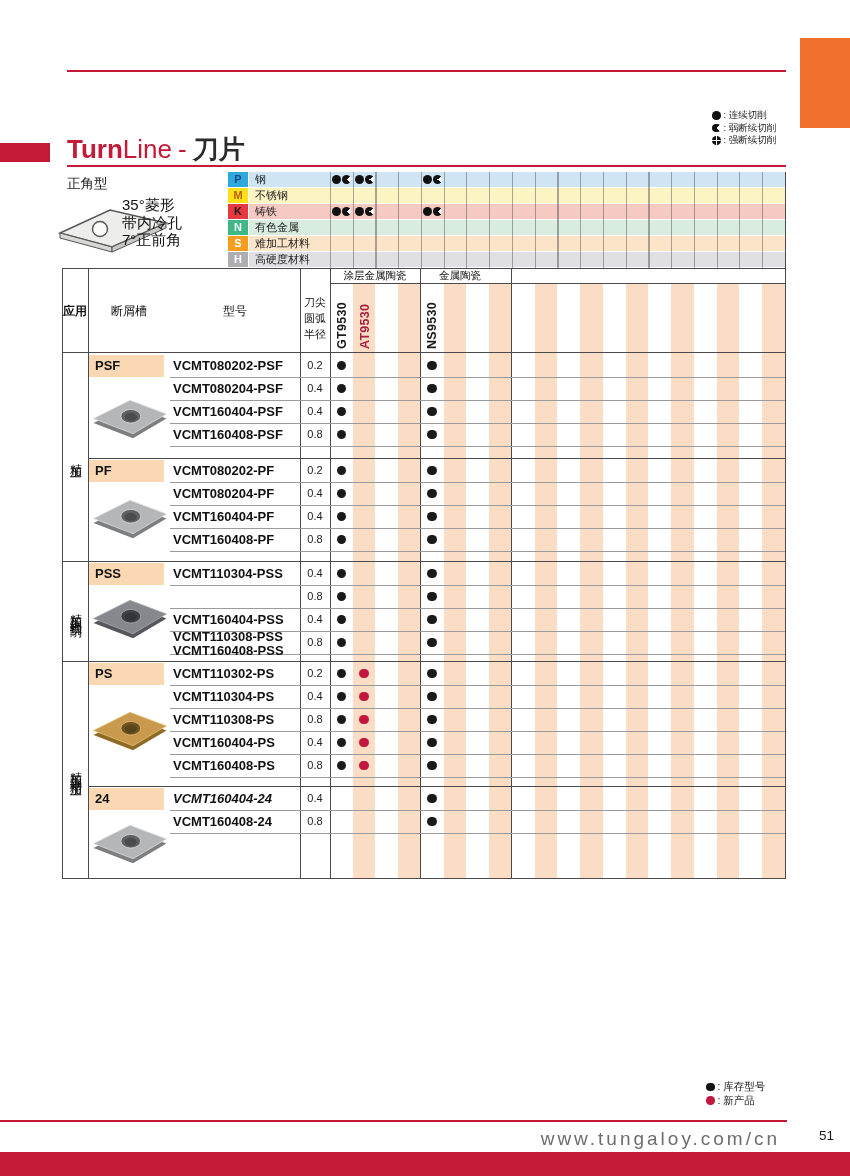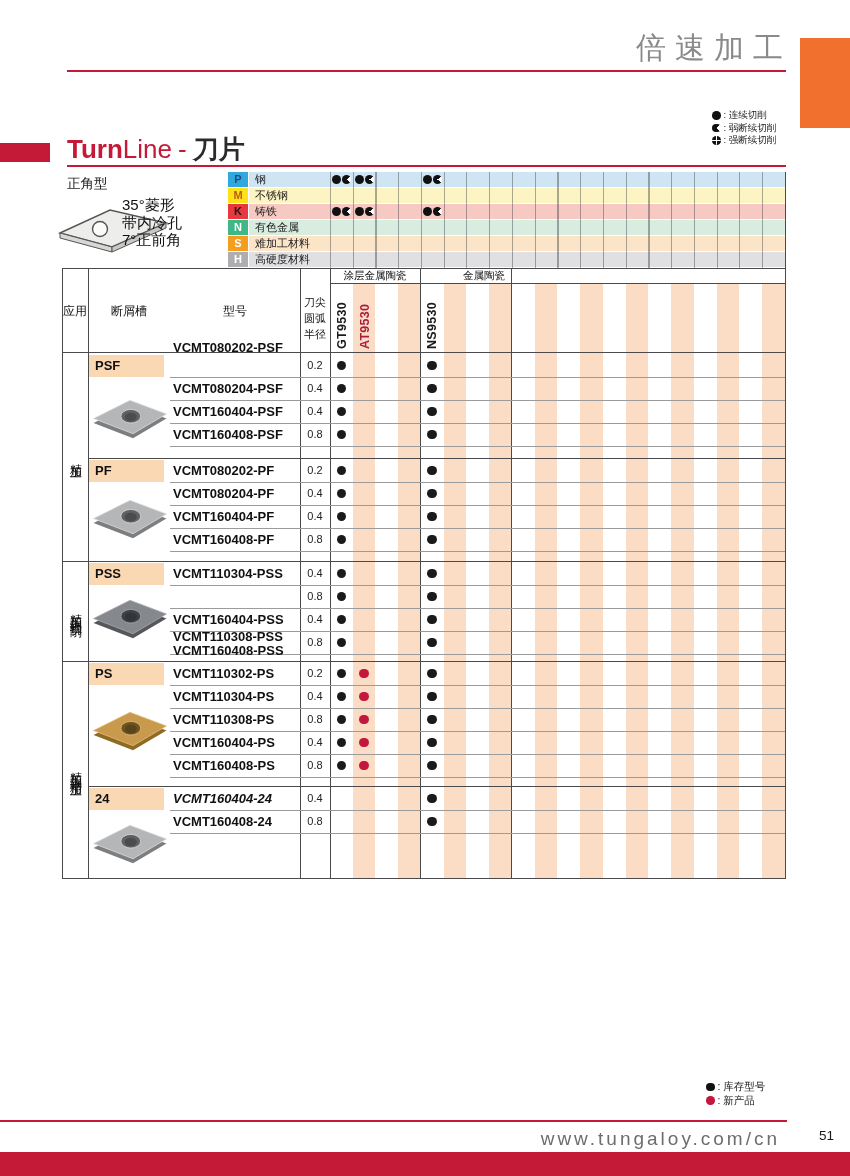--- a/index.html
+++ b/index.html
@@ -67,21 +67,20 @@
   #footer-rule{left:0;top:1120px;width:787px;height:2px;background:#c41a38;}
   #footer-url{right:70px;top:1128px;font-size:19px;letter-spacing:3px;color:#6d6d6d;white-space:nowrap;}
   #page-num{right:16px;top:1128px;font-size:13.5px;color:#1a1a1a;}
   #footer-bar{left:0;top:1152px;width:850px;height:24px;background:#c41a38;}
 </style>
 </head>
 <body>
 
 <div id="page">
 
-  <div class="abs" id="section-title">倍速加工</div>
   <div class="abs" id="header-rule"></div>
   <div class="abs" id="orange-tab"></div>
 
   <div class="abs" id="cut-legend">
     <div class="leg-row">
       <span class="ic ic-full"></span>
       <span>: <span>连续切削</span></span>
     </div>
     <div class="leg-row">
       <span class="ic ic-weak"></span>
@@ -180,40 +179,40 @@
   <div class="abs vline" style="left:330px;top:268px;height:610px;"></div>
   <div class="abs vline" style="left:420px;top:268px;height:610px;"></div>
   <div class="abs vline" style="left:511px;top:268px;height:610px;"></div>
   <div class="abs vline" style="left:785px;top:172px;height:706px;"></div>
   <div class="abs hline" style="left:62px;top:268px;width:724px;"></div>
   <div class="abs hline" style="left:330px;top:283px;width:456px;"></div>
   <div class="abs hline" style="left:62px;top:352px;width:724px;"></div>
   <div class="abs hline" style="left:62px;top:878px;width:724px;"></div>
 
   <div class="abs grp-label" style="left:330px;width:90px;">涂层金属陶瓷</div>
-  <div class="abs grp-label" style="left:420px;width:80px;padding-left:24px;">金属陶瓷</div>
-
-  <div class="abs hdr-cell" style="left:62px;top:303px;width:26px;">应用</div>
+  <div class="abs grp-label" style="left:420px;width:80px;">金属陶瓷</div>
+
+  <div class="abs hdr-cell" style="left:62px;top:303px;width:26px;font-weight:bold;">应用</div>
   <div class="abs hdr-cell" style="left:88px;top:303px;width:82px;">断屑槽</div>
   <div class="abs hdr-cell" style="left:195px;top:303px;width:80px;">型号</div>
   <div class="abs" id="radius-header">
     <div>刀尖</div>
     <div>圆弧</div>
     <div>半径</div>
   </div>
 
   <div class="abs" id="table-body">
       <div class="vgrade" style="left: 330.5px; top: 349px; color: rgb(26, 26, 26);">GT9530</div>
       <div class="vgrade" style="left: 353.5px; top: 349px; color: rgb(168, 30, 63);">AT9530</div>
       <div class="vgrade" style="left: 421px; top: 349px; color: rgb(26, 26, 26);">NS9530</div>
       <div class="app-label" style="top: 352px; height: 209px;">精加工</div>
       <div class="app-label" style="top: 561px; height: 100px;">精加工到轻切削</div>
       <div class="app-label" style="top: 661px; height: 217px;">精加工到半精加工</div>
       <div class="cb-label" style="top: 355px;">PSF</div>
-      <div class="model" style="top: 336px;">VCMT080202-PSF</div>
+      <div class="model" style="top: 354px;">VCMT080202-PSF</div>
       <div class="radius" style="top: 354px;">0.2</div>
       <div class="tdot" style="left: 336.65px; top: 360.75px; background: rgb(26, 26, 26);"></div>
       <div class="tdot" style="left: 427.15px; top: 360.75px; background: rgb(26, 26, 26);"></div>
       <div class="rowline" style="top: 377px;"></div>
       <div class="model" style="top: 377px;">VCMT080204-PSF</div>
       <div class="radius" style="top: 377px;">0.4</div>
       <div class="tdot" style="left: 336.65px; top: 383.75px; background: rgb(26, 26, 26);"></div>
       <div class="tdot" style="left: 427.15px; top: 383.75px; background: rgb(26, 26, 26);"></div>
       <div class="rowline" style="top: 400px;"></div>
       <div class="model" style="top: 400px;">VCMT160404-PSF</div>

